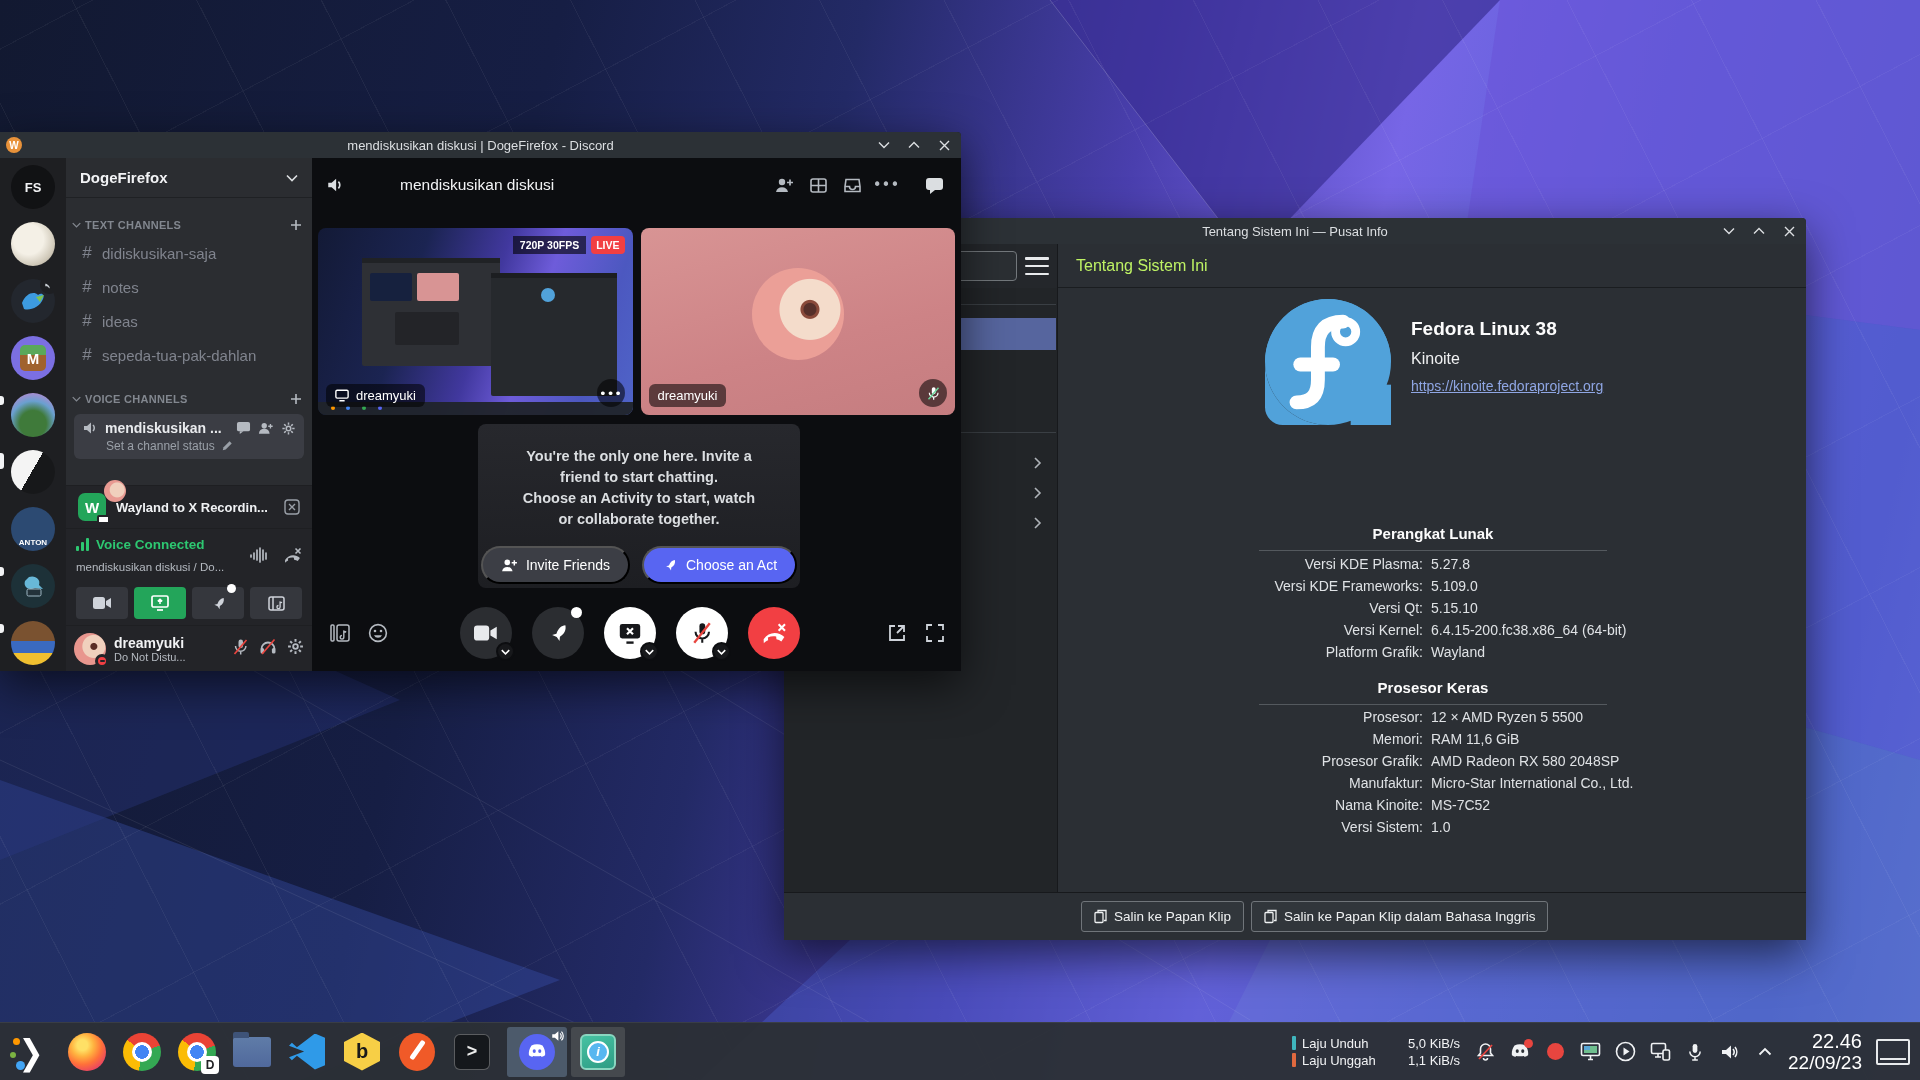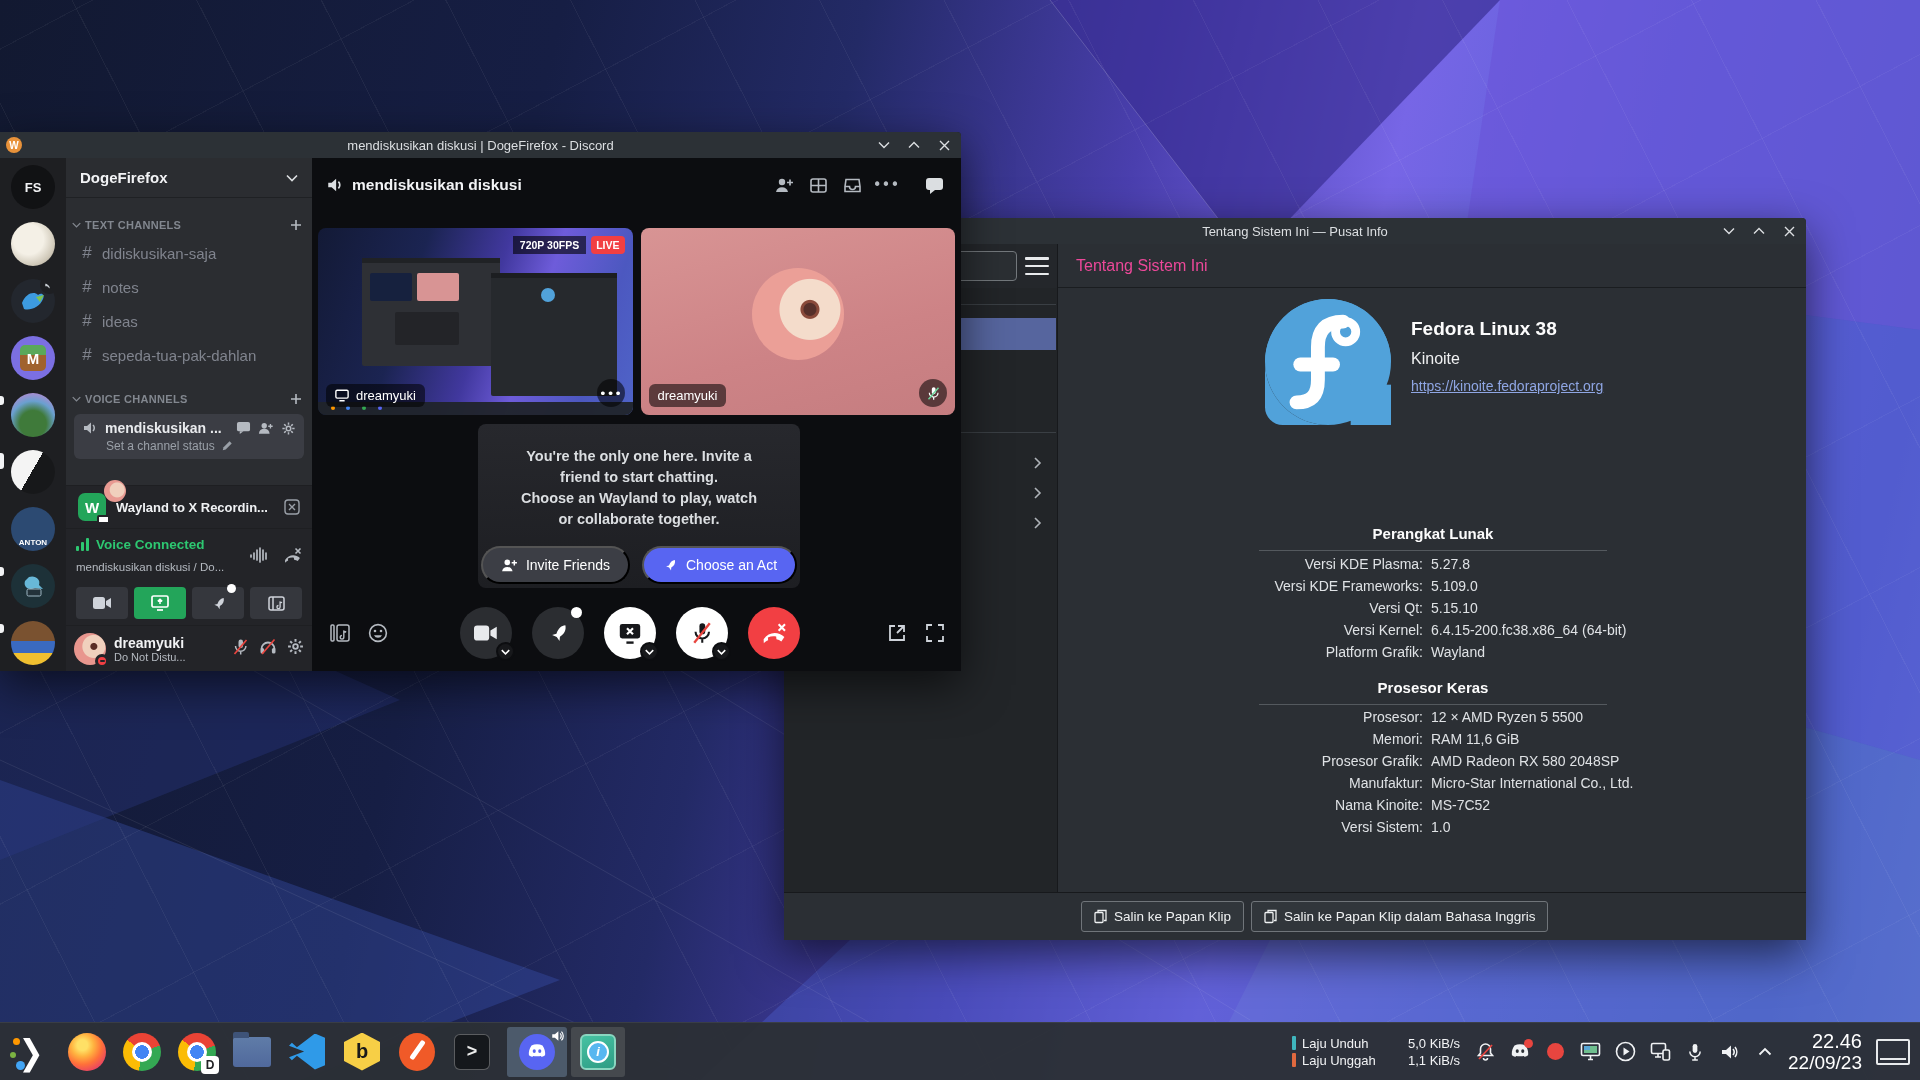--- a/index.html
+++ b/index.html
@@ -79,21 +79,21 @@
     background:#f23f43; border:3px solid #232428; }
   .u-avatar .dnd::after { content:""; position:absolute; left:1.5px; right:1.5px; top:3px; height:2px; background:#232428; border-radius:2px; }
   .u-name { flex:1; min-width:0; }
   .u-name .n1 { color:#f2f3f5; font-size:14px; font-weight:bold; }
   .u-name .n2 { color:#b5bac1; font-size:11px; white-space:nowrap; overflow:hidden; }
   .u-icons { display:flex; gap:10px; color:#b5bac1; align-items:center; }
 
   .d-main { flex:1; background:#0c0d10; position:relative; }
   .d-main-header { position:absolute; top:10px; left:0; right:0; height:34px; display:flex; align-items:center;
     gap:8px; padding:0 14px; color:#f2f3f5; }
-  .d-main-header .title { font-size:15.5px; font-weight:bold; }
+  .d-main-header .title { font-size:15.5px; font-weight:normal;margin-left:48px; }
   .d-main-header .spacer { flex:1; }
   .hdr-ic { color:#b5bac1; display:flex; align-items:center; justify-content:center; width:26px; }
   .tiles { position:absolute; top:70px; left:6px; right:6px; height:187px; display:flex; gap:8px; }
   .tile { flex:1; border-radius:8px; position:relative; overflow:hidden; }
   .tile.share { background:linear-gradient(108deg,#131a36 0%,#1b2452 30%,#41389e 52%,#6e5cda 66%,#4c58c0 85%,#4f64c8 100%); }
   .mini-win { position:absolute; border-radius:2px; }
   .badge-row { position:absolute; top:8px; right:8px; display:flex; gap:5px; }
   .q-badge { background:rgba(0,0,0,.6); color:#fff; font-size:10.5px; font-weight:bold; padding:3px 7px; border-radius:0; }
   .live-badge { background:#f23f43; color:#fff; font-size:10.5px; font-weight:bold; padding:3px 5px; border-radius:4px; }
   .tile-name { position:absolute; left:8px; bottom:8px; background:rgba(0,0,0,.55); color:#fff; font-size:13px;
@@ -128,21 +128,21 @@
   .ctrl-right { position:absolute; right:16px; top:24px; display:flex; gap:18px; color:#cfd3da; }
 
   
   .infocenter { left:784px; top:218px; width:1022px; height:722px; background:#2b2f34; }
   .ic-toolbar { position:absolute; top:26px; left:0; right:0; height:44px; display:flex; }
   .ic-toolbar-left { width:274px; background:#24272b; border-right:1px solid #17191c; display:flex;
     align-items:center; padding:0 8px; gap:8px; height:100%; }
   .ic-search { flex:1; height:30px; border:1px solid #73787c; border-radius:4px; background:#2b2f33; }
   .hamburger { width:24px; height:18px; display:flex; flex-direction:column; justify-content:space-between; }
   .hamburger span { height:2.5px; background:#e8eaec; border-radius:1px; }
-  .ic-pagetitle { flex:1; display:flex; align-items:center; padding-left:18px; color:#ec4899; font-size:16px;
+  .ic-pagetitle { flex:1; display:flex; align-items:center; padding-left:18px; color:#bef264; font-size:16px;
     border-bottom:1px solid #1a1d20; }
   .ic-sidebar { position:absolute; left:0; top:70px; bottom:48px; width:274px; background:#222528;
     border-right:1px solid #17191c; }
   .ic-sep { position:absolute; left:0; right:1px; height:1px; background:#3a3f44; }
   .ic-selected { position:absolute; left:0; right:1px; height:32px; background:#56659e; }
   .ic-item { position:absolute; left:0; right:1px; height:30px; display:flex; align-items:center;
     justify-content:flex-end; padding-right:14px; color:#aeb3b8; }
   .ic-content { position:absolute; left:275px; top:70px; right:0; bottom:48px; background:#2b2f34;padding-left:40px; }
   .fedora-logo { position:absolute; left:206px; top:11px; width:126px; height:126px; }
   .distro-name { position:absolute; left:352px; top:30px; color:#fcfcfc; font-size:19px; font-weight:bold; }
@@ -673,21 +673,21 @@
                 <path d="M3.5 8 a5.2 5.2 0 0 0 10.4 0 M8.7 13.5 V16.5" stroke="#fff" stroke-width="1.5" fill="none"></path>
                 <path d="M2.5 16 L14.5 2" stroke="#6fd8a0" stroke-width="1.7"></path>
               </svg>
           </div>
         </div>
       </div>
 
       <div class="empty-card">
         <div class="line">You're the only one here. Invite a</div>
         <div class="line">friend to start chatting.</div>
-        <div class="line">Choose an Wayland to play, watch</div>
+        <div class="line">Choose an Activity to start, watch</div>
         <div class="line">or collaborate together.</div>
         <div class="empty-btns">
           <button class="pillbtn gray">
             <svg width="17" height="14" viewBox="0 0 19 16">
                 <circle cx="7" cy="5" r="3.2" fill="#fff"></circle>
                 <path d="M1 15 a6.2 6.2 0 0 1 12 0 z" fill="#fff"></path>
                 <path d="M15 2.5 v6 M12 5.5 h6" stroke="#fff" stroke-width="1.7"></path>
               </svg>
             <span>Invite Friends</span>
           </button>

